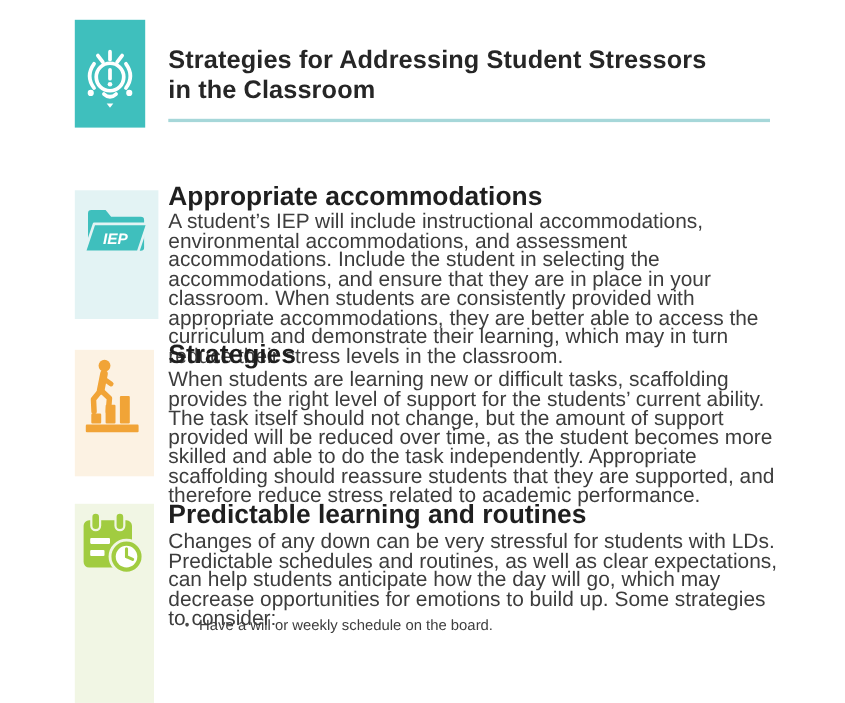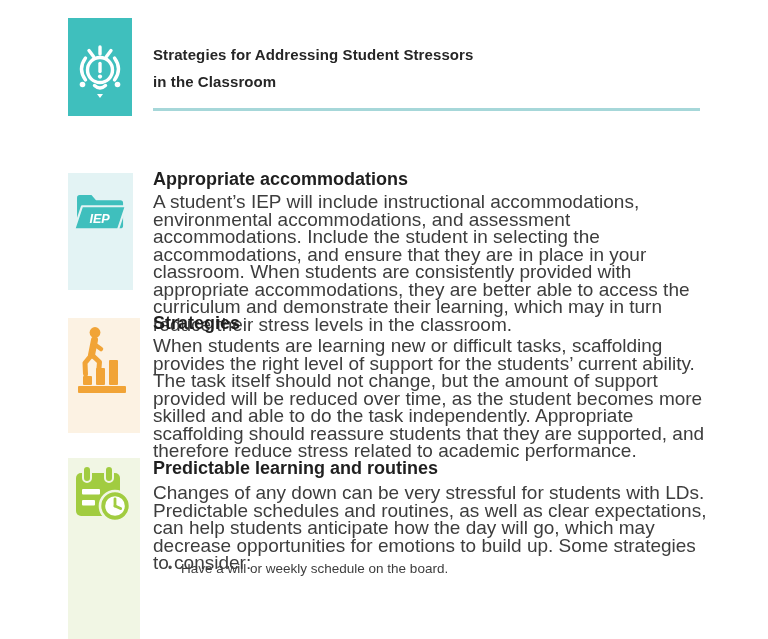--- a/index.html
+++ b/index.html
@@ -7,25 +7,25 @@
     position:relative;width:768px;height:639px;background:#ffffff;overflow:hidden;
     font-family:"Liberation Sans",sans-serif;color:#3d3d3d;
   }
   .abs{position:absolute;}
   .tile{display:flex;align-items:flex-start;justify-content:center;}
   .tile-teal{background:#3fbfbd;}
   .tile-lightteal{background:#e3f3f4;}
   .tile-cream{background:#fcf2e3;}
   .tile-lightgreen{background:#f1f6e4;}
   h1.title{
-    margin:0;font-size:15px;line-height:27px;font-weight:bold;color:#262626;
+    margin:0;font-size:23px;line-height:27px;font-weight:bold;color:#262626;
     white-space:pre-line;letter-spacing:0.1px;
   }
   .rule{height:3px;background:#a6d7d9;}
-  h2.sec-head{margin:0;font-size:18px;line-height:20px;font-weight:bold;color:#1f1f1f;}
+  h2.sec-head{margin:0;font-size:24px;line-height:20px;font-weight:bold;color:#1f1f1f;}
   p.sec-body{margin:0;font-size:19px;line-height:17.5px;color:#3d3d3d;}
   ul.bullets{margin:0;padding:0;list-style:none;font-size:13.5px;line-height:17.5px;color:#3d3d3d;}
   ul.bullets li{position:relative;margin:0 0 16px 0;}
   ul.bullets li::before{
     content:"•";position:absolute;left:-13px;top:0;color:#4a4a4a;font-size:12px;
   }
   svg{display:block;}
 </style>
 </head>
 <body>
@@ -57,21 +57,21 @@
 
       <path d="M29,76 L35,76 L32,80 Z" fill="#ffffff"></path>
     </svg>
   </div>
 
   <h1 class="abs title" style="left:153px;top:41px;width:560px">Strategies for Addressing Student Stressors
 in the Classroom</h1>
 
   <div class="abs rule" style="left:153px;top:108px;width:547px"></div>
 
-  <div class="abs tile tile-lightteal" style="left:68px;top:173px;width:65px;height:117px">
+  <div class="abs tile tile-lightteal" style="left:68px;top:173px;width:76px;height:117px">
     <svg width="72" height="117" viewBox="0 0 72 117" aria-hidden="true">
 
       <path d="M10,21 a3,3 0 0 1 3,-3 h13 l5,6 h27 a3,3 0 0 1 3,3 v25 a3,3 0 0 1 -3,3 H13 a3,3 0 0 1 -3,-3 Z" fill="#3fbfbd"></path>
 
       <path d="M7,56 L15.5,30.5 L64,30.5 L55.5,56 Z" fill="#3fbfbd" stroke="#e3f3f4" stroke-width="2.4" stroke-linejoin="round"></path>
       <text x="35" y="49" text-anchor="middle" font-size="14" font-weight="bold" font-style="italic" font-family="Liberation Sans, sans-serif" fill="#ffffff">IEP</text>
     </svg>
   </div>
 
   <h2 class="abs sec-head" style="left:153px;top:169px">Appropriate accommodations</h2>

